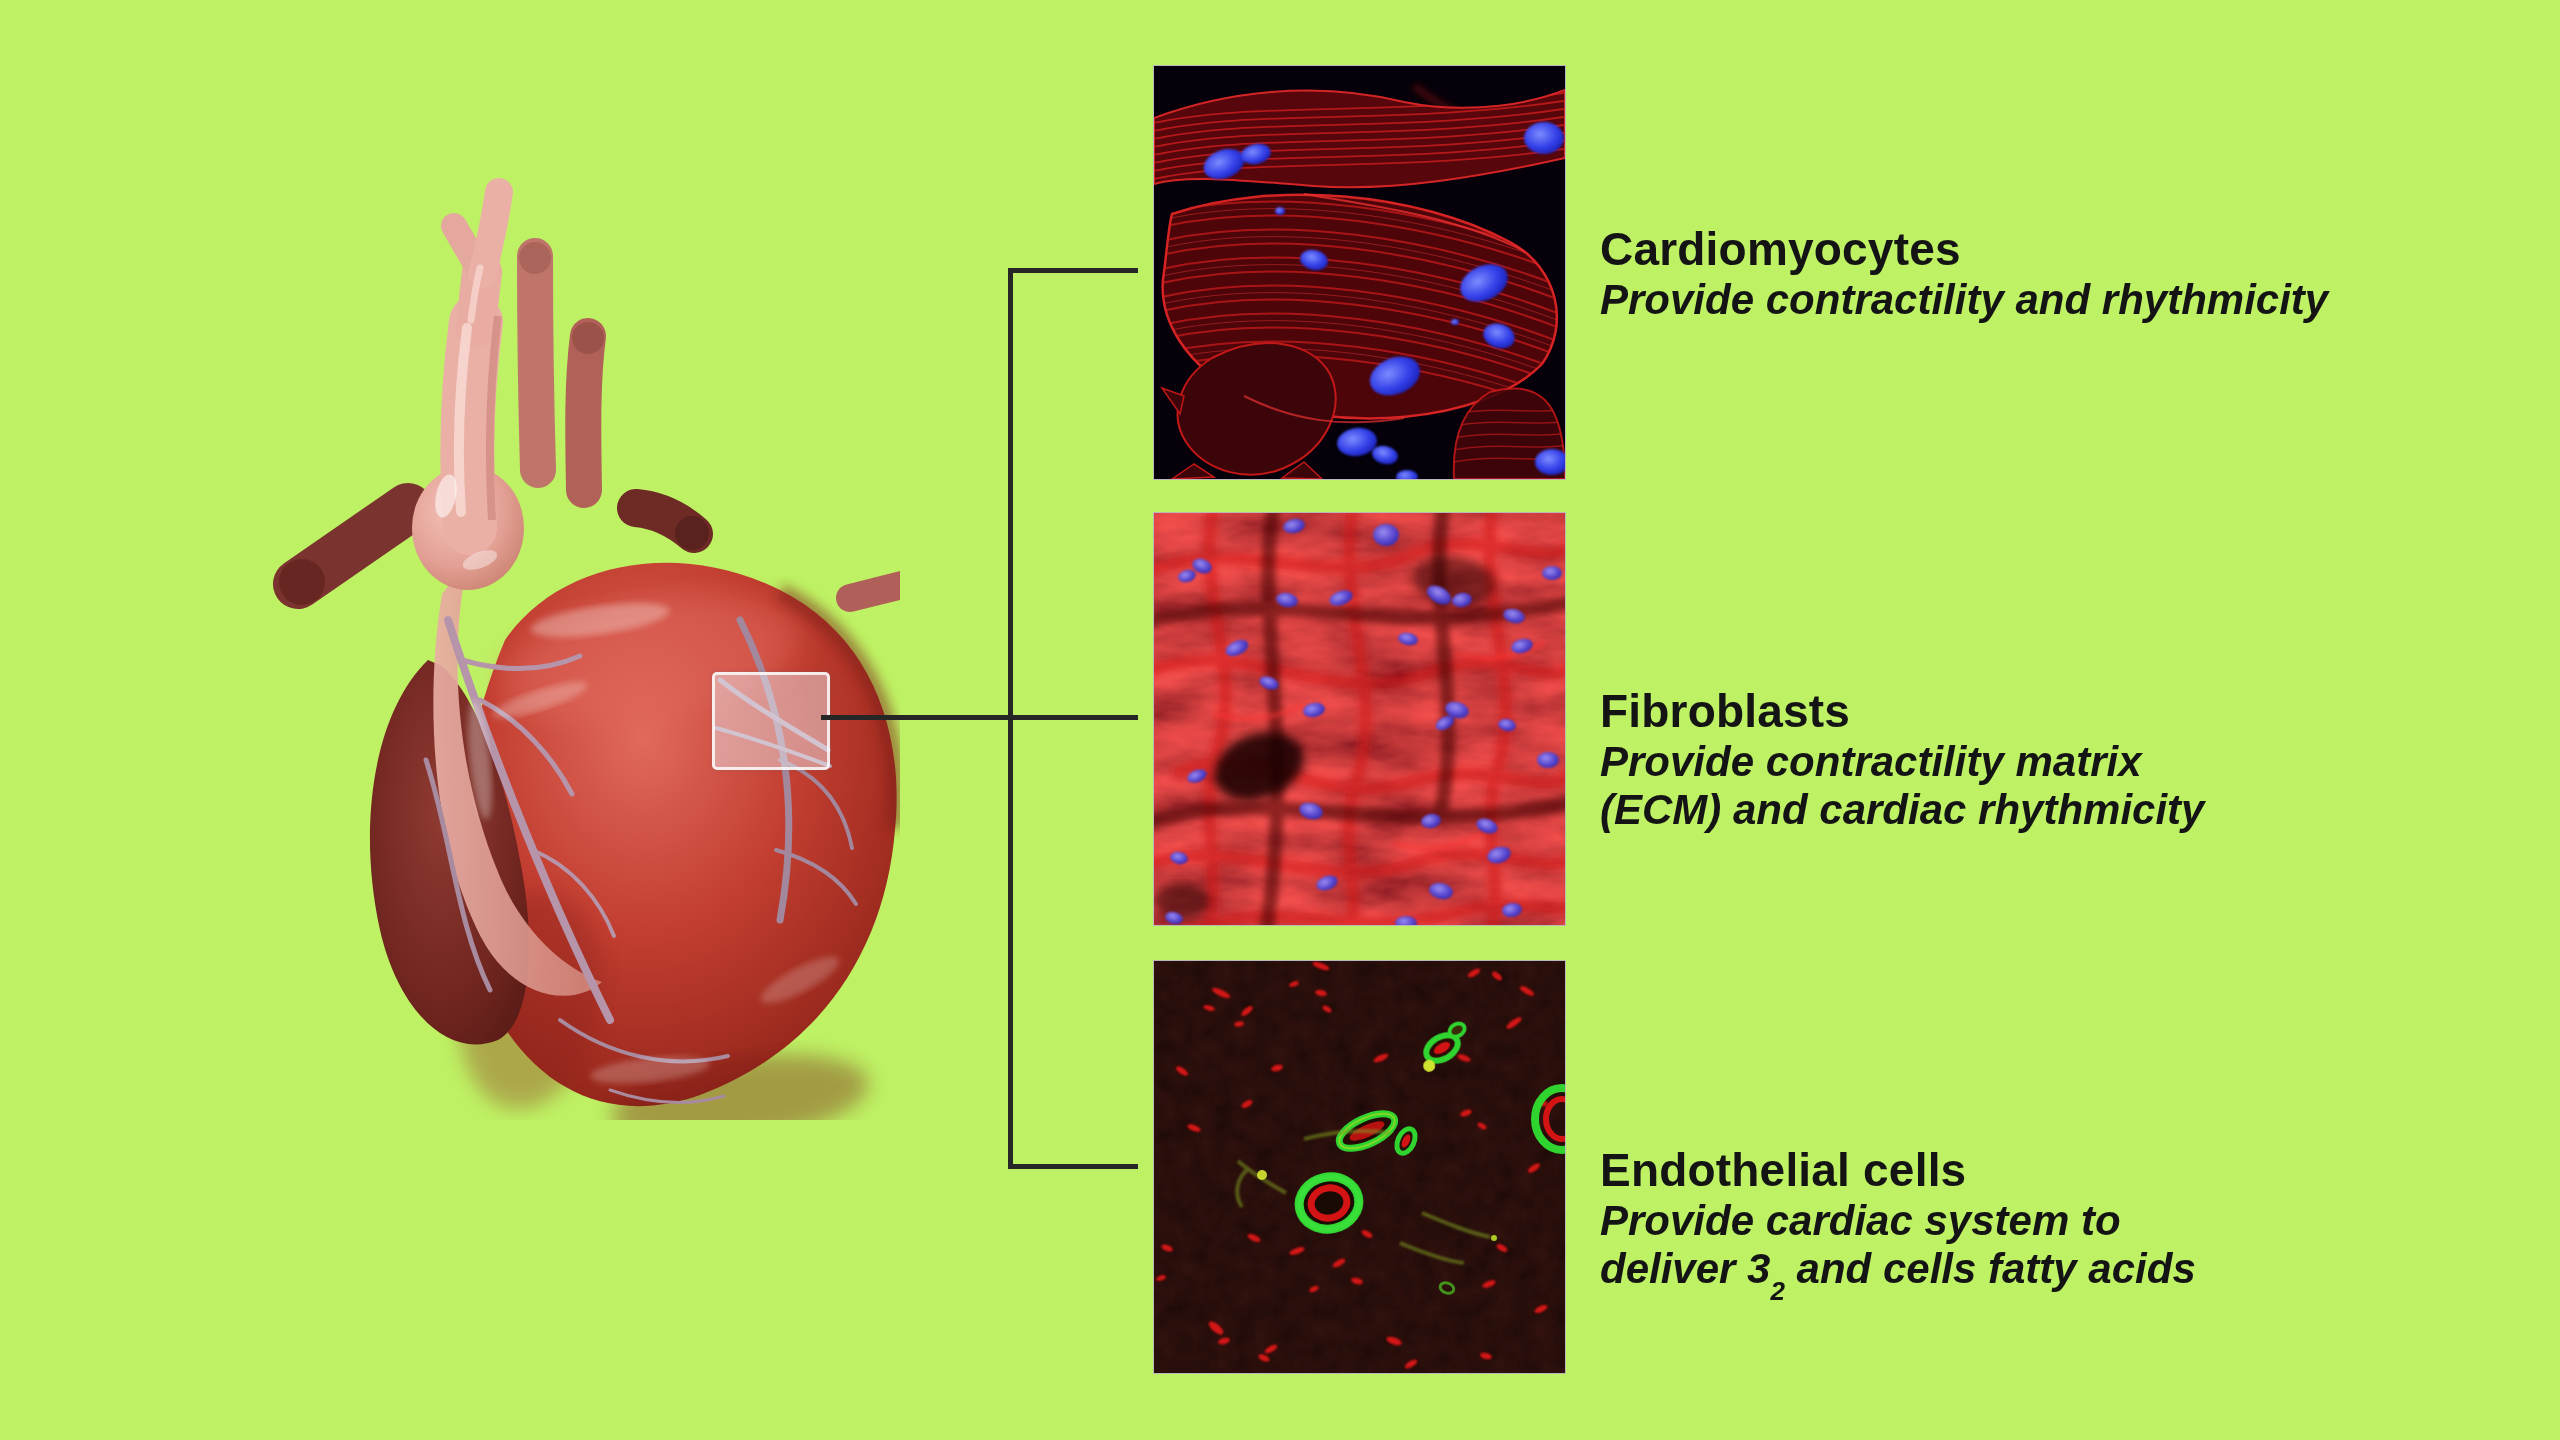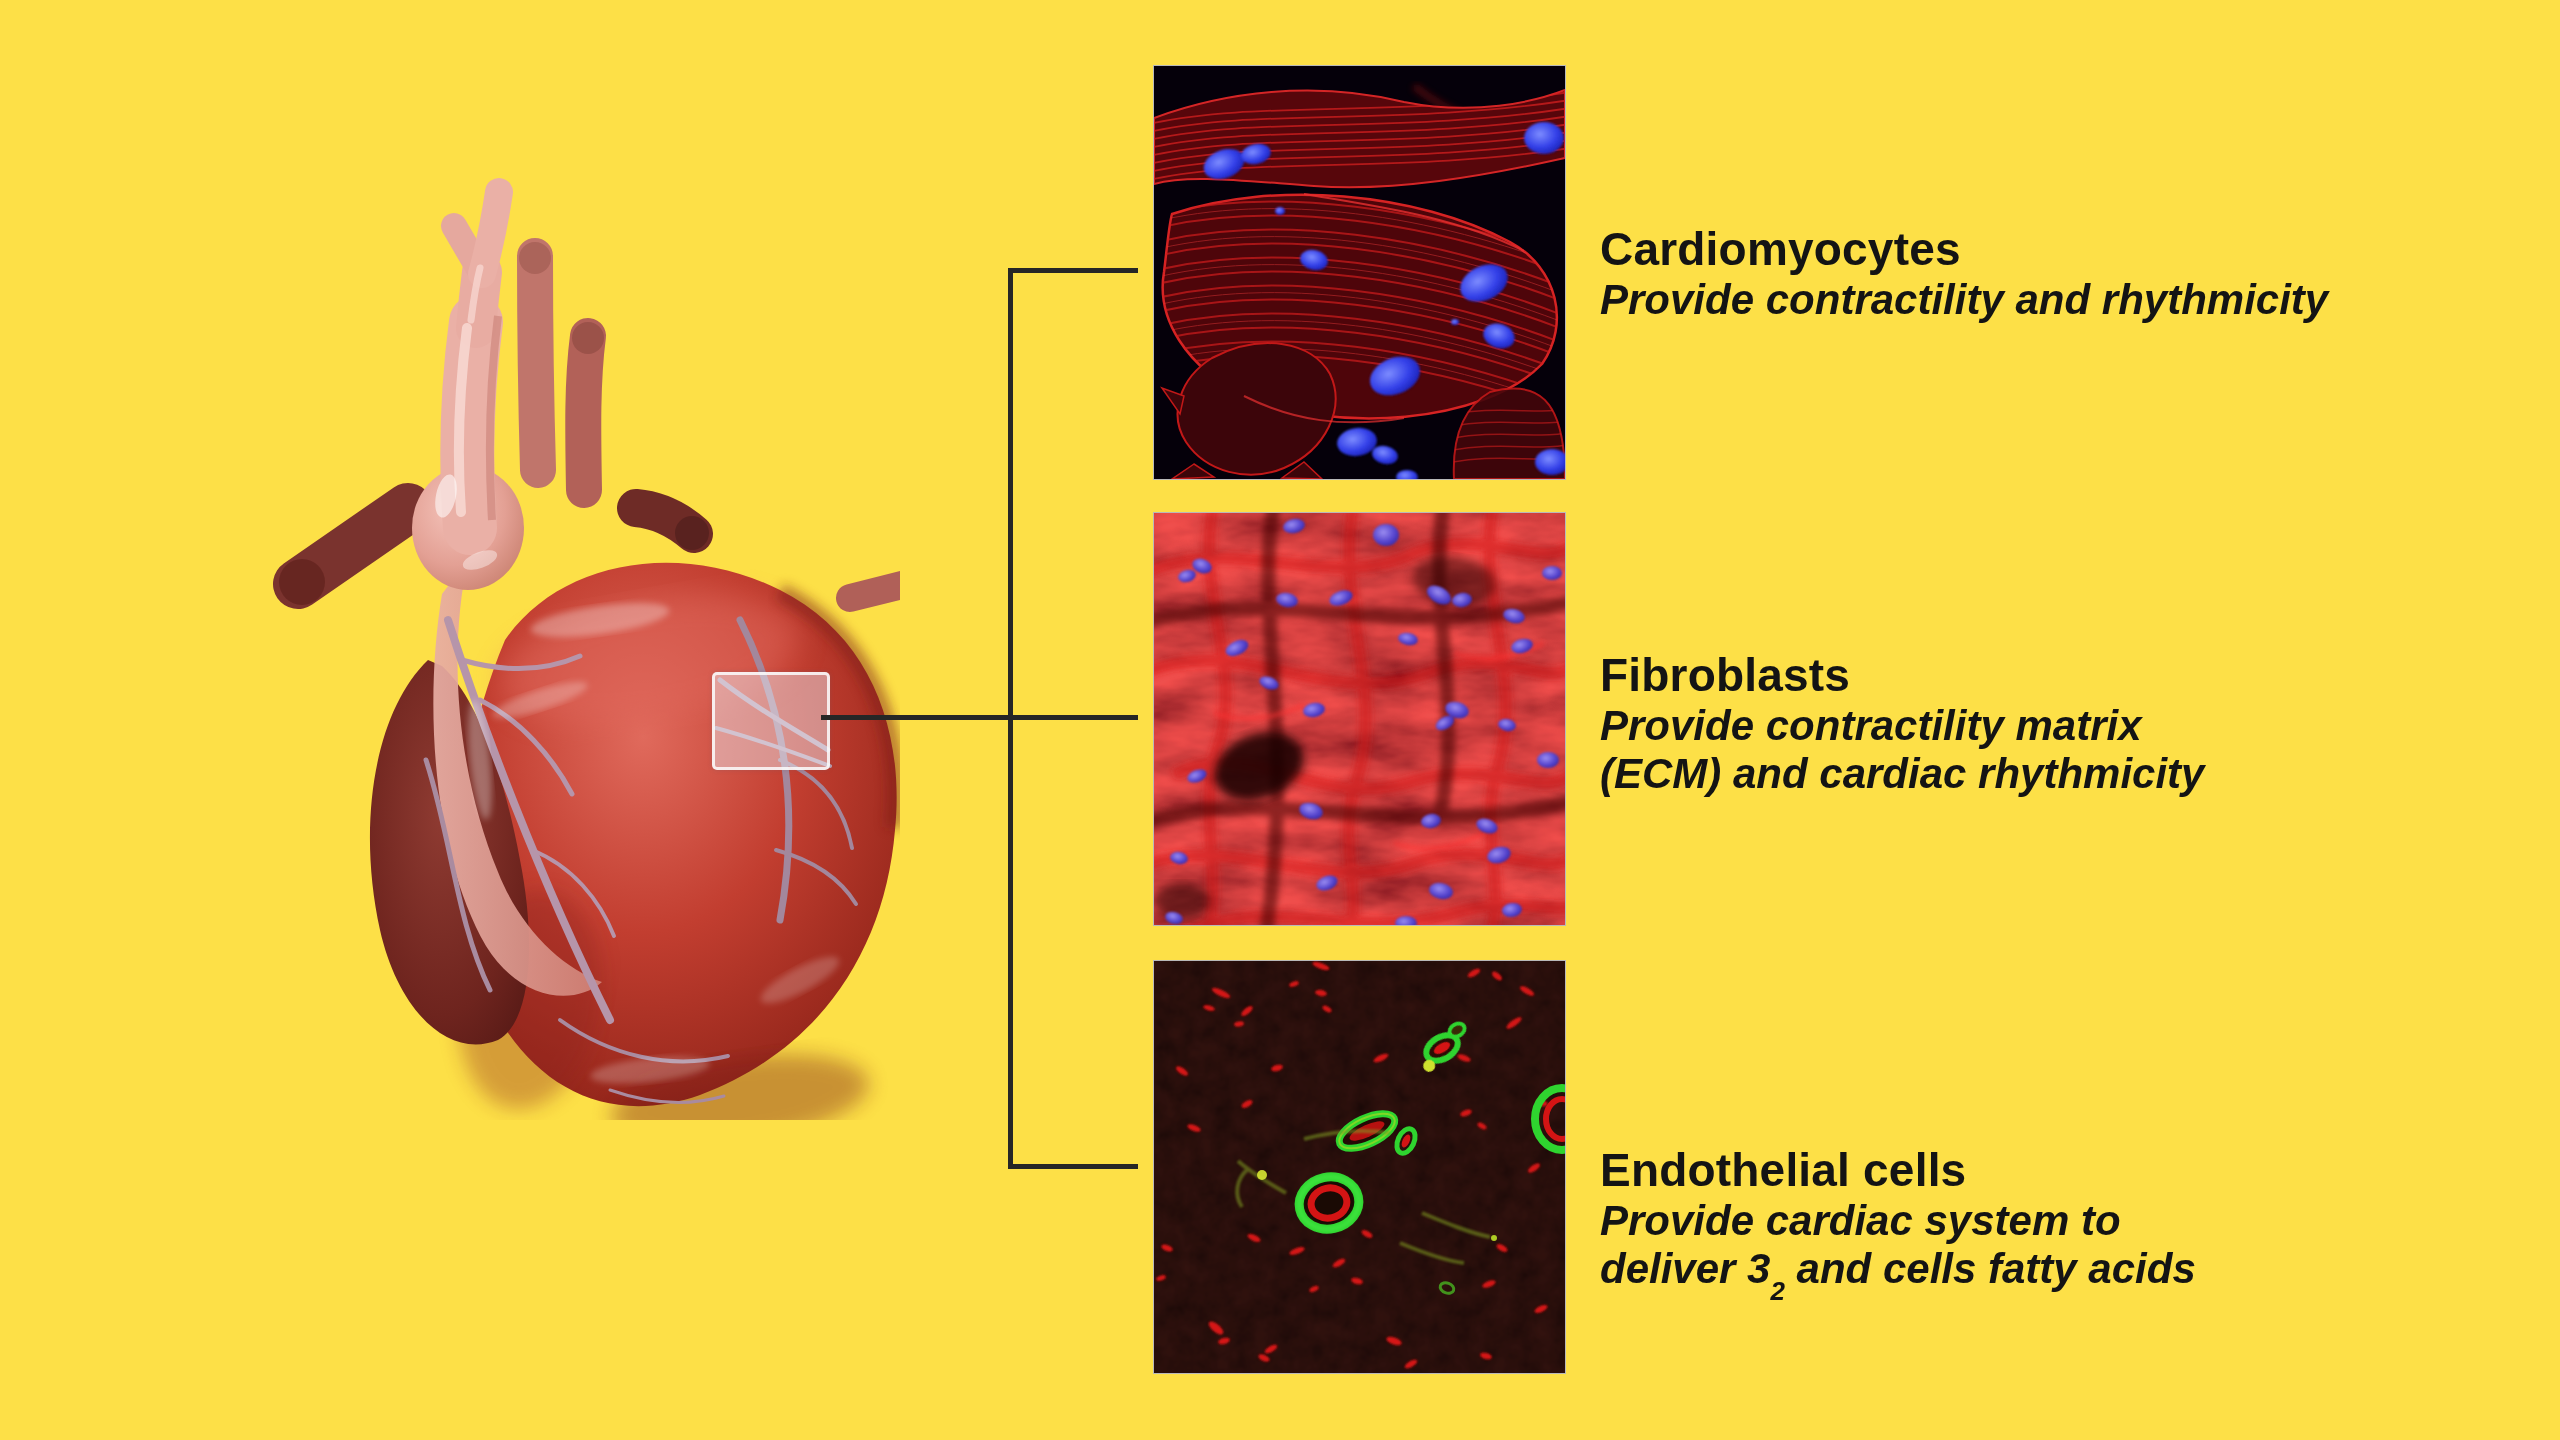--- a/index.html
+++ b/index.html
@@ -1,17 +1,17 @@
 <!DOCTYPE html>
 <html><head>
 <meta charset="utf-8">
 <style>
   html,body{margin:0;padding:0;background:#ffffff;}
   .canvas{
-    position:relative;width:2560px;height:1440px;background:#fde047;overflow:hidden;
+    position:relative;width:2560px;height:1440px;background:#bef264;overflow:hidden;
     font-family:"Liberation Sans", sans-serif;color:#141414;
   }
   .abs{position:absolute;}
   .connector{position:absolute;background:#262626;}
   .panel{position:absolute;left:1153px;width:411px;overflow:hidden;background:#000;
          border:1px solid #b9b9b9;box-sizing:content-box;}
   .panel svg{display:block;}
   .label-block{position:absolute;left:1600px;}
   .cell-title{font-size:46px;font-weight:700;line-height:54px;letter-spacing:0.2px;}
   .cell-desc{font-size:42px;font-style:italic;line-height:48px;font-weight:700;}
@@ -421,21 +421,21 @@
         <ellipse cx="293" cy="327" rx="7" ry="5" fill="none" stroke="#49b320" stroke-width="3" opacity="0.8" transform="rotate(20 293 327)"></ellipse>
       </g>
     </svg>
   </div>
 
   <div class="label-block" style="top:222px;">
     <div class="cell-title">Cardiomyocytes</div>
     <div class="cell-desc">Provide contractility and rhythmicity</div>
   </div>
 
-  <div class="label-block" style="top:648px;">
+  <div class="label-block" style="top:684px;">
     <div class="cell-title">Fibroblasts</div>
     <div class="cell-desc">Provide contractility matrix</div>
     <div class="cell-desc">(ECM) and cardiac rhythmicity</div>
   </div>
 
   <div class="label-block" style="top:1143px;">
     <div class="cell-title">Endothelial cells</div>
     <div class="cell-desc">Provide cardiac system to</div>
     <div class="cell-desc"><span>deliver 3</span><sub>2</sub><span> and cells fatty acids</span></div>
   </div>

